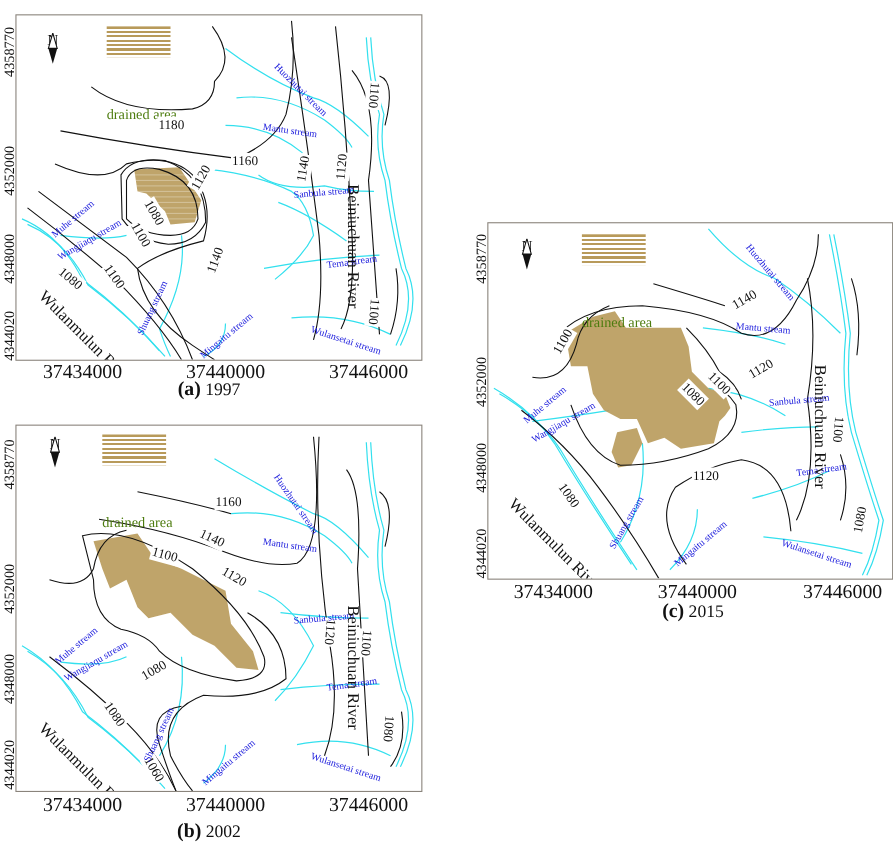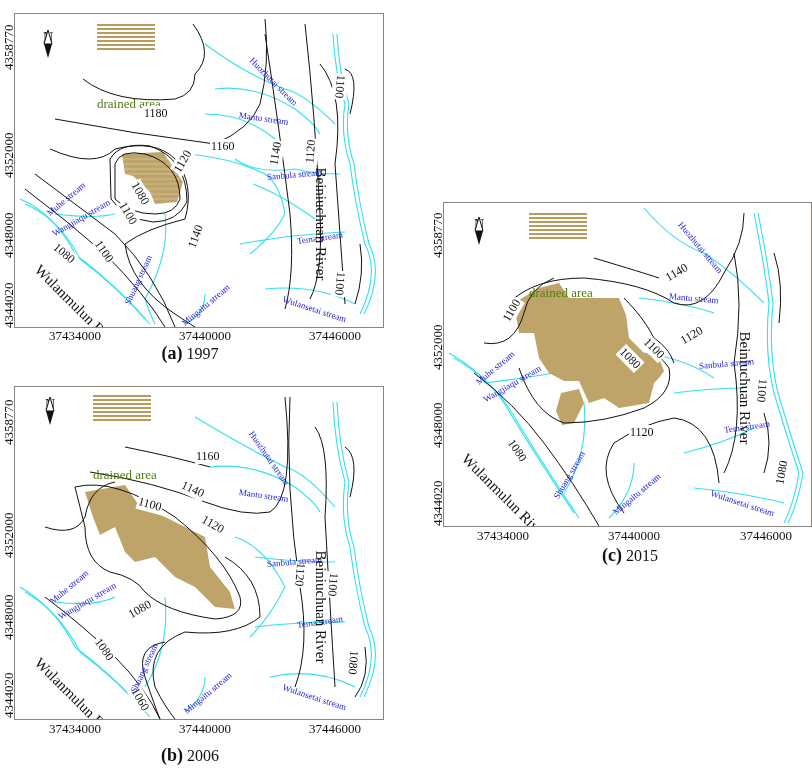--- a/index.html
+++ b/index.html
@@ -1,21 +1,21 @@
 <!DOCTYPE html>
 <html><head>
 <meta charset="utf-8">
 <style>
   html, body { margin:0; padding:0; background:#ffffff; }
   body { width:812px; height:768px; position:relative; overflow:hidden; font-family:"Liberation Serif", serif; }
   .panel { position:absolute; }
   .mapbox { position:absolute; border:1.5px solid #8a847c; background:#fff; overflow:hidden; }
   .mapbox svg { position:absolute; left:0; top:0; }
   .ylab { position:absolute; font-size:13px; color:#111; transform-origin:left top; transform:rotate(-90deg); white-space:nowrap; }
-  .xlab { position:absolute; font-size:13px; color:#111; white-space:nowrap; transform:translateX(-50%); }
+  .xlab { position:absolute; font-size:18px; color:#111; white-space:nowrap; transform:translateX(-50%); }
   .caption { position:absolute; font-size:16px; color:#111; white-space:nowrap; transform:translateX(-50%); }
   .caption b { font-size:18px; }
   .legend-swatch { position:absolute; width:58px; height:28px;
      background:repeating-linear-gradient(180deg,#b89a5a 0 2px,#ffffff 2px 4px); }
   .legend-text { position:absolute; font-size:13px; color:#4d7c0f; white-space:nowrap;margin-top:40px; }
   .north { position:absolute; font-size:14px; color:#111; }
   .stream { position:absolute; font-size:9px; color:#1a1adc; white-space:nowrap; transform-origin:left center; }
   .river { position:absolute; font-size:15px; color:#111; white-space:nowrap; transform-origin:left center; }
   .clabel { position:absolute; font-size:12px; color:#111; background:#fff; padding:0 1px; white-space:nowrap; transform-origin:center center; }
 </style>
@@ -188,21 +188,21 @@
     <div class="stream" style="left:118px;top:300px;transform:rotate(-65deg);">Shuang stream</div>
     <div class="stream" style="left:170px;top:320px;transform:rotate(-40deg);">Mingaitu stream</div>
     <div class="river" style="left:22px;top:265px;transform:rotate(45deg);">Wulanmulun River</div>
     <div class="river" style="left:305px;top:155px;transform:rotate(90deg);">Beiniuchuan River</div>
   </div>
   <div class="xlab" style="left:75px;top:721px;">37434000</div>
   <div class="xlab" style="left:205px;top:721px;">37440000</div>
   <div class="xlab" style="left:335px;top:721px;">37446000</div>
   <div class="caption" style="left:190px;top:745px;">
     <b>(b)</b>
-    <span>2006</span>
+    <span>2002</span>
   </div>
 </div>
 
 <div class="panel">
   <div class="ylab" style="left:430px;top:258px;">4358770</div>
   <div class="ylab" style="left:430px;top:370px;">4352000</div>
   <div class="ylab" style="left:430px;top:448px;">4348000</div>
   <div class="ylab" style="left:430px;top:526px;">4344020</div>
 
   <div class="mapbox" style="left:443px;top:202px;width:367px;height:323px;">

